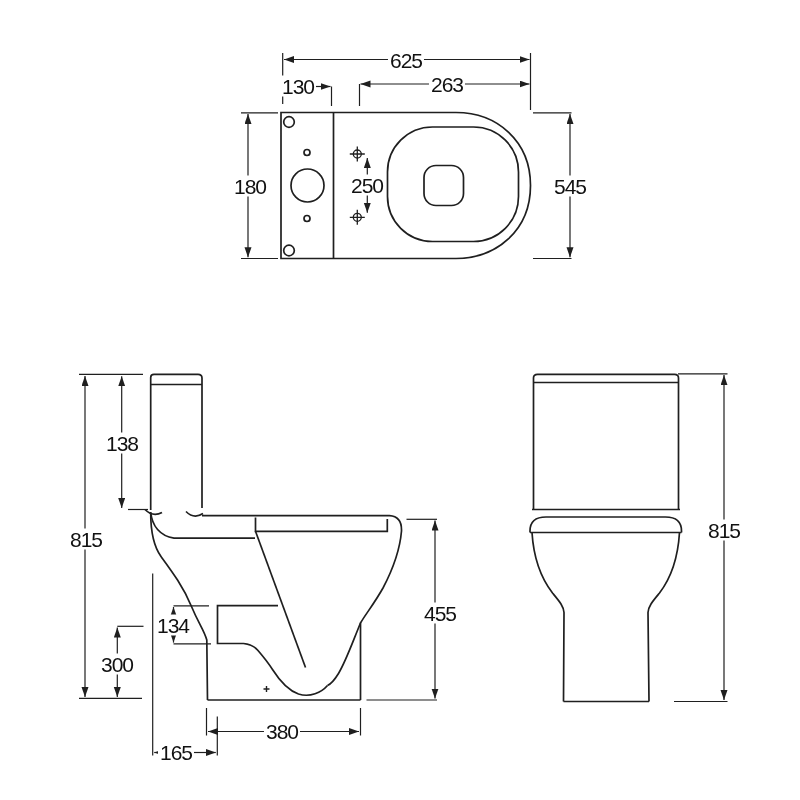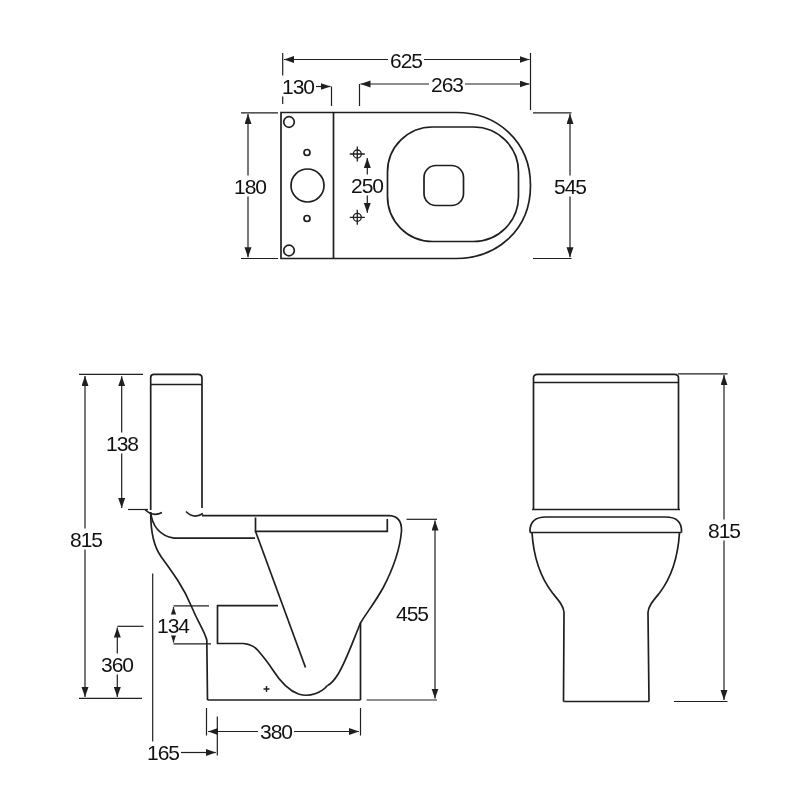--- a/index.html
+++ b/index.html
@@ -139,19 +139,19 @@
   <span class="dim" style="left:406px;top:60px">625</span>
   <span class="dim" style="left:298px;top:86px">130</span>
   <span class="dim" style="left:447px;top:84px">263</span>
   <span class="dim" style="left:250px;top:186px">180</span>
   <span class="dim" style="left:367px;top:185px">250</span>
   <span class="dim" style="left:570px;top:186px">545</span>
 
   <span class="dim" style="left:122px;top:443px">138</span>
   <span class="dim" style="left:86px;top:539px">815</span>
   <span class="dim" style="left:173px;top:625px">134</span>
-  <span class="dim" style="left:117px;top:664px">360</span>
-  <span class="dim" style="left:412px;top:613px">455</span>
-  <span class="dim" style="left:276px;top:731px">380</span>
-  <span class="dim" style="left:163px;top:752px">165</span>
+  <span class="dim" style="left:117px;top:664px">300</span>
+  <span class="dim" style="left:440px;top:613px">455</span>
+  <span class="dim" style="left:282px;top:731px">380</span>
+  <span class="dim" style="left:176px;top:752px">165</span>
 
   <span class="dim" style="left:724px;top:530px">815</span>
 </div>
 
 </body></html>

